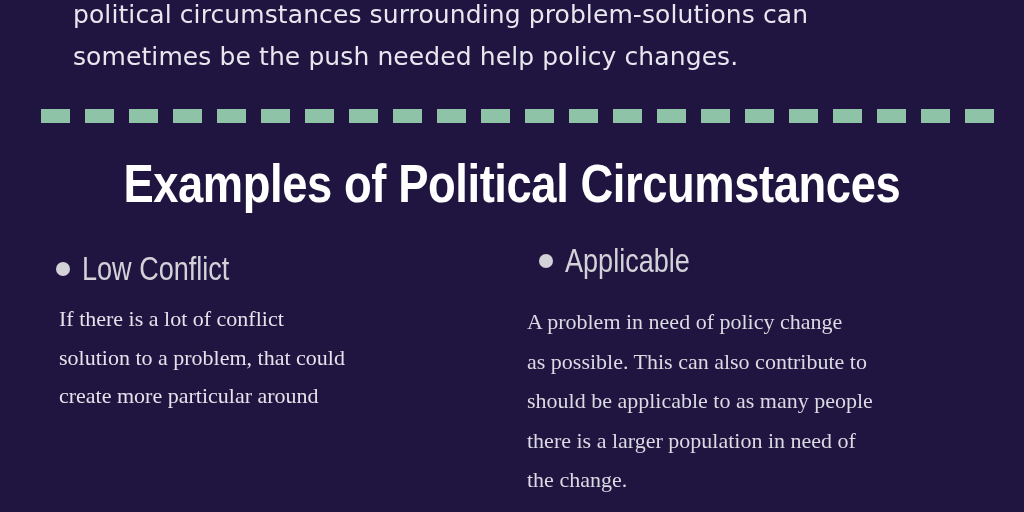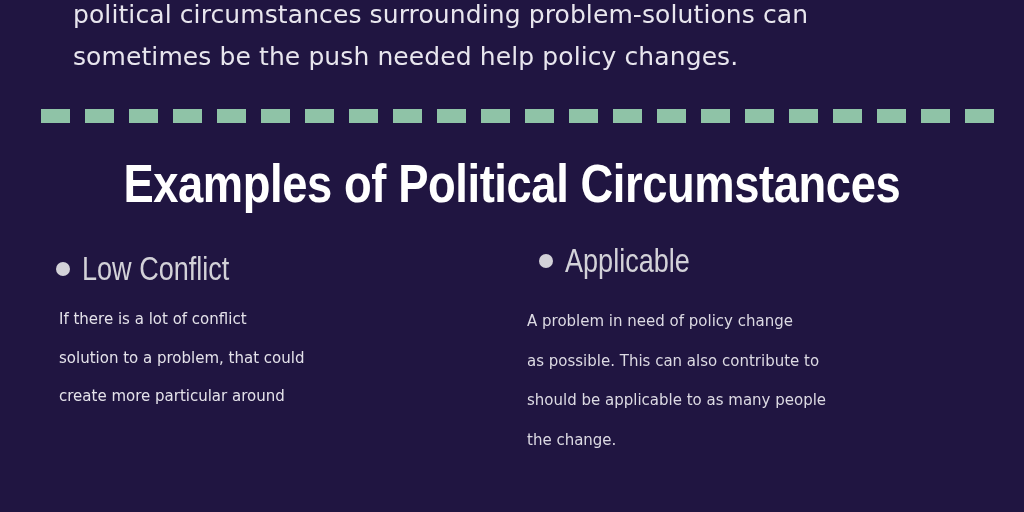--- a/index.html
+++ b/index.html
@@ -76,22 +76,23 @@
     }
     .col-heading .label {
       display: inline-block;
       transform: scaleX(0.82);
       transform-origin: 0 50%;
     }
     .h-left { left: 56px; top: 250px; }
     .h-right { left: 539px; top: 242px; }
     .body-text {
       position: absolute;
-      font-size: 15px;
+      font-size: 22px;
       color: #e4e2ea;
+      font-family: Liberation Serif, serif;
     }
     .body-text div { white-space: nowrap; }
     .b-left {
       left: 59px;
       top: 300px;
       line-height: 38.5px;
     }
     .b-right {
       left: 527px;
       top: 302px;
@@ -147,14 +148,15 @@
 
 <div class="col-heading h-right">
   <span class="bullet"></span>
   <span class="label">Applicable</span>
 </div>
 
 <div class="body-text b-right">
   <div>A problem in need of policy change</div>
   <div>as possible. This can also contribute to</div>
   <div>should be applicable to as many people</div>
+  <div>there is a larger population in need of</div>
   <div>the change.</div>
 </div>
 
 </body></html>

